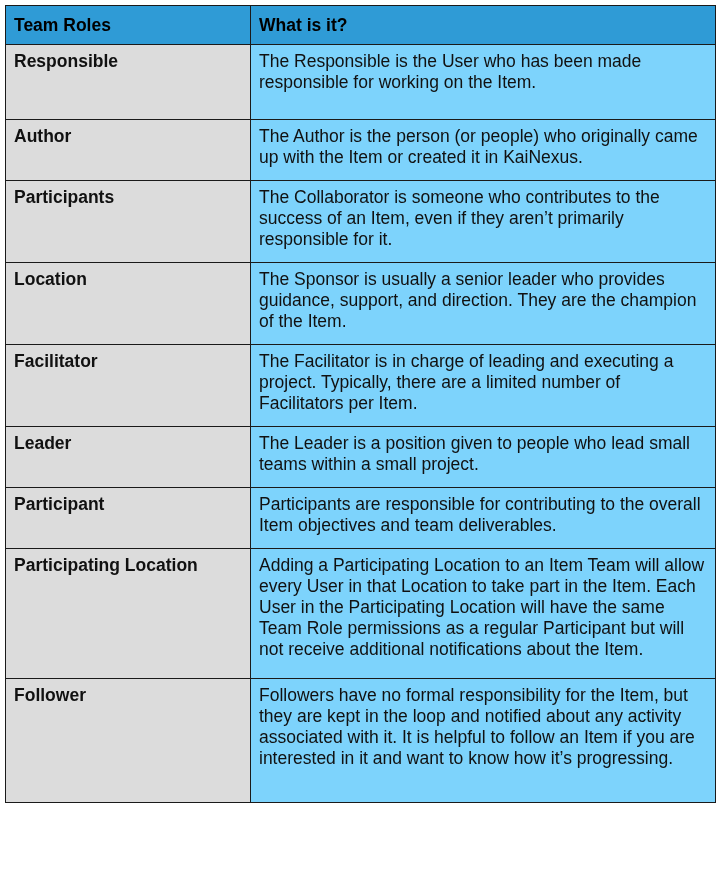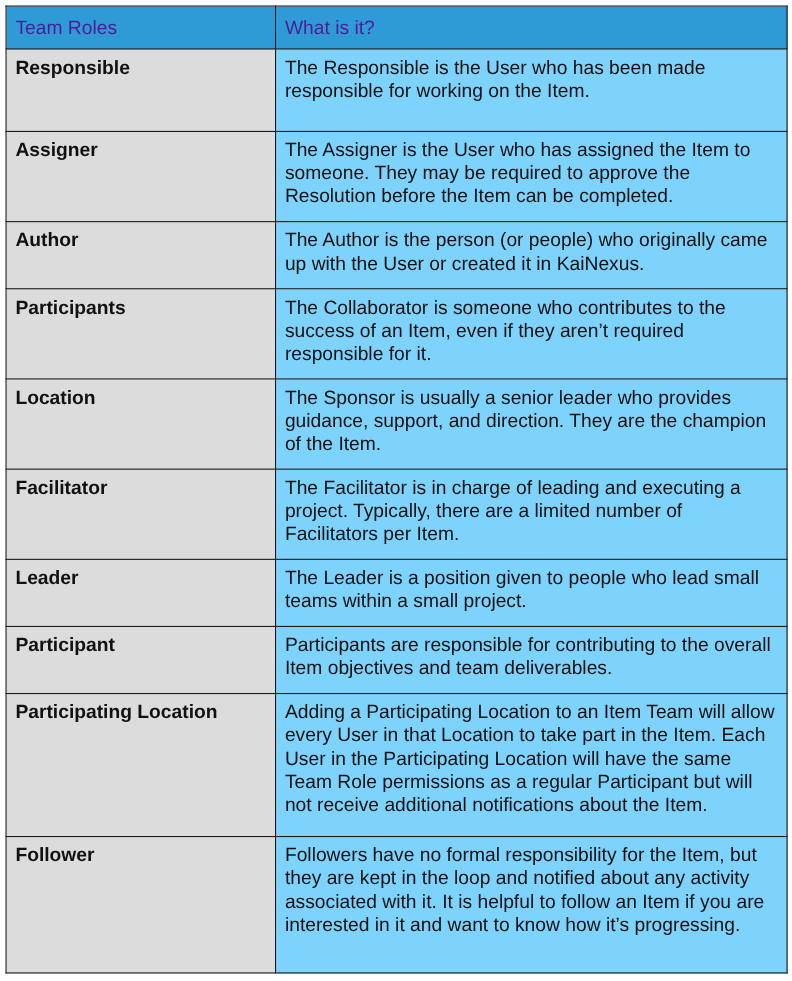--- a/index.html
+++ b/index.html
@@ -14,22 +14,22 @@
     border: 1px solid #1a1a1a;
     vertical-align: top;
     text-align: left;
     padding: 6px 8px 6px 8px;
     font-size: 17.5px;
     line-height: 21px;
     color: #111111;
   }
   table.roles th {
     background: #2f9bd6;
-    color: #4c1d95;
-    font-weight: normal;
+    color: #000000;
+    font-weight: bold;
     padding-top: 9px; padding-bottom: 8px;
   }
   table.roles td.role {
     background: #dcdcdc;
     font-weight: bold;
   }
   table.roles td.desc {
     background: #7dd3fc;
   }
   col.c1 { width: 245px; }
@@ -47,31 +47,27 @@
     <tr>
       <th>Team Roles</th>
       <th>What is it?</th>
     </tr>
   </thead>
   <tbody>
     <tr style="height:75px">
       <td class="role">Responsible</td>
       <td class="desc">The Responsible is the User who has been made responsible for working on the Item.</td>
     </tr>
-    <tr style="height:82px">
-      <td class="role">Assigner</td>
-      <td class="desc">The Assigner is the User who has assigned the Item to someone. They may be required to approve the Resolution before the Item can be completed.</td>
-    </tr>
     <tr style="height:61px">
       <td class="role">Author</td>
-      <td class="desc">The Author is the person (or people) who originally came up with the User or created it in KaiNexus.</td>
+      <td class="desc">The Author is the person (or people) who originally came up with the Item or created it in KaiNexus.</td>
     </tr>
     <tr style="height:82px">
       <td class="role">Participants</td>
-      <td class="desc">The Collaborator is someone who contributes to the success of an Item, even if they aren’t required responsible for it.</td>
+      <td class="desc">The Collaborator is someone who contributes to the success of an Item, even if they aren’t primarily responsible for it.</td>
     </tr>
     <tr style="height:82px">
       <td class="role">Location</td>
       <td class="desc">The Sponsor is usually a senior leader who provides guidance, support, and direction. They are the champion of the Item.</td>
     </tr>
     <tr style="height:82px">
       <td class="role">Facilitator</td>
       <td class="desc">The Facilitator is in charge of leading and executing a project. Typically, there are a limited number of Facilitators per Item.</td>
     </tr>
     <tr style="height:61px">

